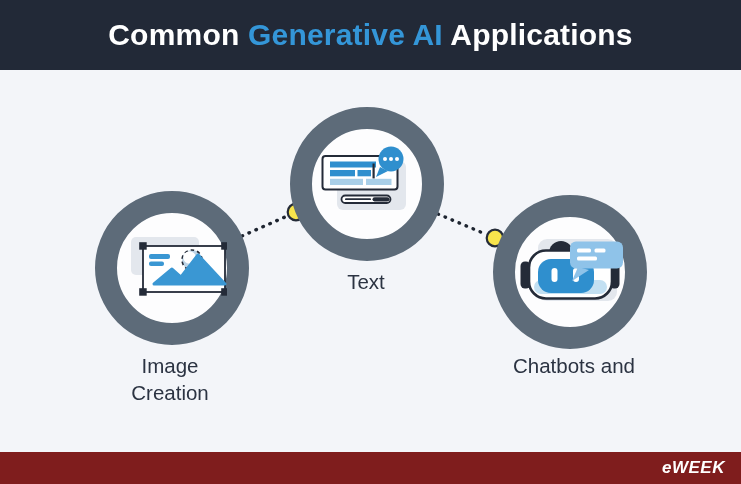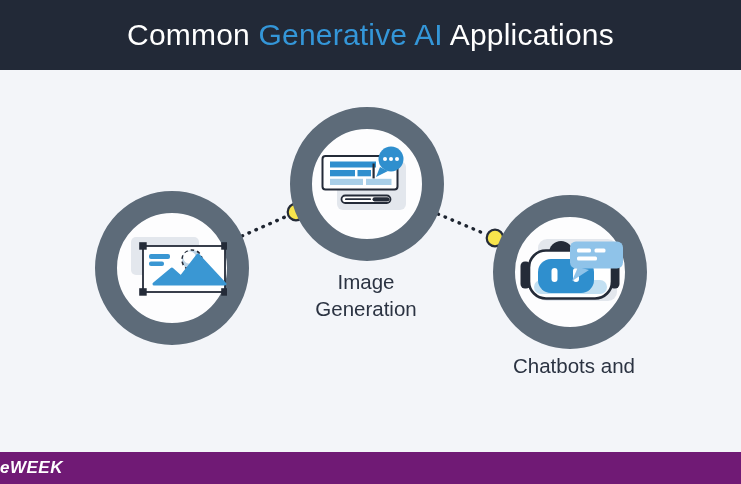--- a/index.html
+++ b/index.html
@@ -3,21 +3,21 @@
 <meta charset="utf-8">
 <style>
   * { margin:0; padding:0; box-sizing:border-box; }
   html,body { width:741px; height:484px; }
   body { font-family:"Liberation Sans", sans-serif; }
   .stage { position:relative; width:741px; height:484px; background:#f3f5f9; overflow:hidden; }
 
   
   .header { position:absolute; left:0; top:0; width:741px; height:70px; background:#222937;
             display:flex; align-items:center; justify-content:center; }
-  .title { font-size:30px; font-weight:400; color:#ffffff; letter-spacing:0.2px; }
+  .title { font-size:30px; font-weight:700; color:#ffffff; letter-spacing:0.2px; }
   .title .hl { color:#3496d8; }
 
   
   .node { position:absolute; width:154px; height:154px; border-radius:50%;
           border:22px solid #5d6b79; background:#fdfdfe; }
   .node svg { position:absolute; left:0; top:0; width:110px; height:110px; }
   .node-1 { left:95px;  top:191px; }
   .node-2 { left:290px; top:107px; }
   .node-3 { left:493px; top:195px; }
 
@@ -25,22 +25,22 @@
   .connectors { position:absolute; left:0; top:0; width:741px; height:484px; pointer-events:none; }
 
   
   .label { position:absolute; text-align:center; color:#2b3342; font-size:20.5px;
            line-height:27px; font-weight:500; }
   .label-1 { left:60px;  top:352px; width:220px; }
   .label-2 { left:256px; top:268px; width:220px; }
   .label-3 { left:454px; top:352px; width:240px; }
 
   
-  .footer { position:absolute; left:0; top:452px; width:741px; height:32px; background:#701a75;
-            display:flex; align-items:center; justify-content:flex-start; padding-right:16px; }
+  .footer { position:absolute; left:0; top:452px; width:741px; height:32px; background:#7f1d1d;
+            display:flex; align-items:center; justify-content:flex-end; padding-right:16px; }
   .brand { color:#ffffff; font-size:17px; font-weight:800; font-style:italic; letter-spacing:0.5px; }
 </style>
 </head>
 <body>
 
 <div class="stage">
 
   <div class="header">
     <h1 class="title"><span>Common</span> <span class="hl">Generative AI</span> <span>Applications</span></h1>
   </div>
@@ -101,23 +101,26 @@
       <rect x="36.5" y="51" width="6" height="14" rx="3" fill="#ffffff"></rect>
       <rect x="58" y="51" width="6" height="14" rx="3" fill="#ffffff"></rect>
       <polygon points="63,50 57,64 74,53" fill="#8fc3e9"></polygon>
       <rect x="55" y="24.5" width="53" height="27" rx="6" fill="#8fc3e9"></rect>
       <rect x="62" y="31.5" width="14" height="4" rx="1.5" fill="#ffffff"></rect>
       <rect x="79.5" y="31.5" width="11" height="4" rx="1.5" fill="#ffffff"></rect>
       <rect x="62" y="39.5" width="20" height="4" rx="1.5" fill="#ffffff"></rect>
     </svg>
   </div>
 
+  <div class="label label-1">
+    <div>Image</div>
+    <div>Creation</div>
+  </div>
   <div class="label label-2">
-    <div>Image</div>
-    <div>Generation</div>
+    <div>Text</div>
   </div>
   <div class="label label-3">
     <div>Chatbots and</div>
   </div>
 
   <div class="footer">
     <span class="brand">eWEEK</span>
   </div>
 
 </div>

